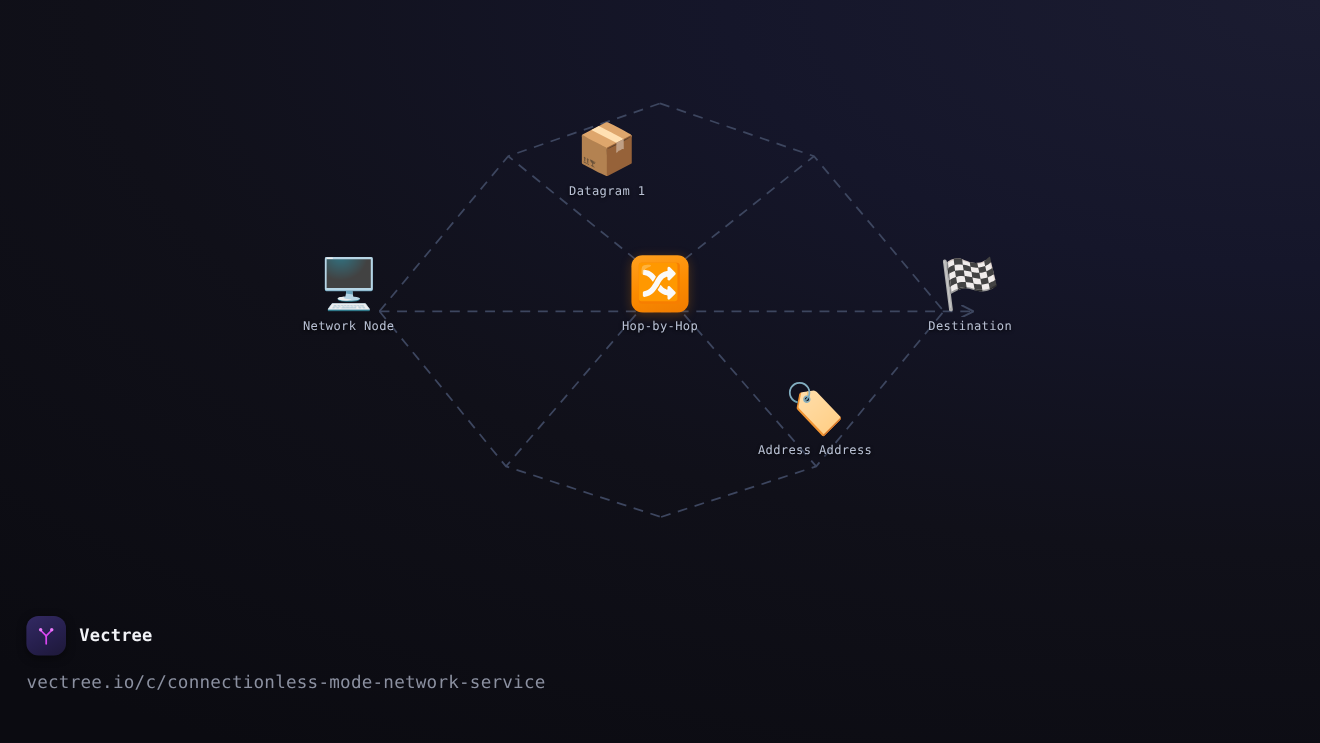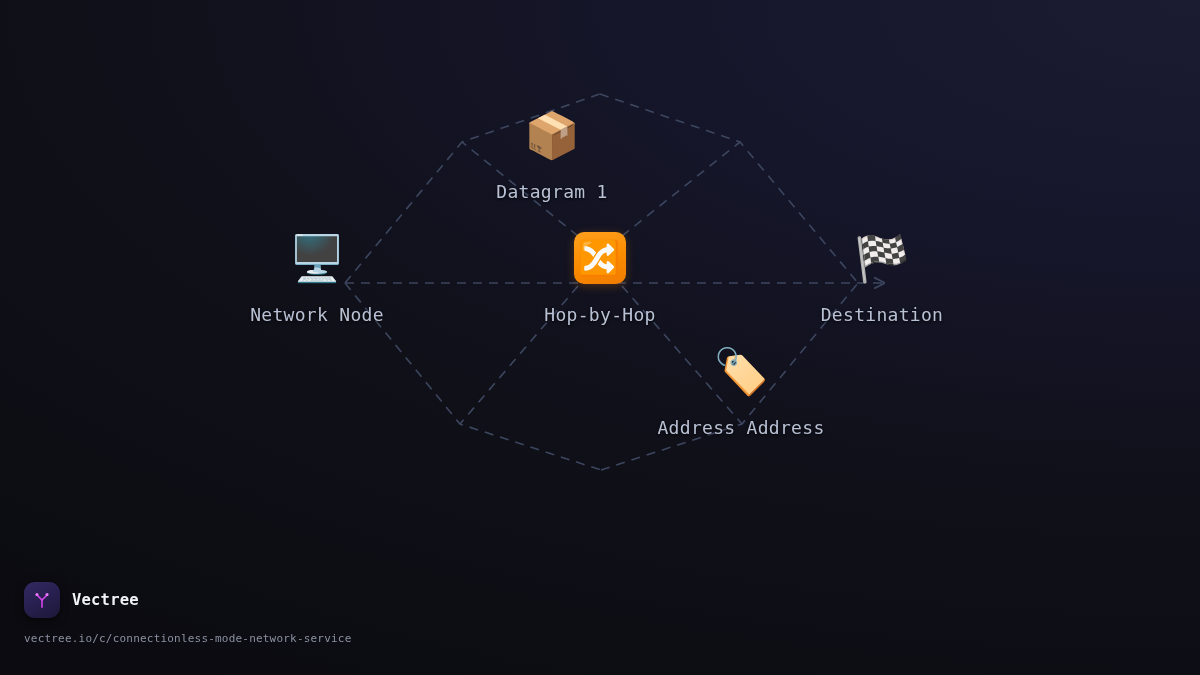--- a/index.html
+++ b/index.html
@@ -30,43 +30,43 @@
     display:flex; align-items:center; justify-content:center;
     user-select:none;
   }
   .node-glyph.chip {
     width:52px; height:52px; border-radius:10px;
     background:linear-gradient(165deg,#ffa01e 0%,#fb8b00 55%,#f07c00 100%);
     font-size:34px; color:#fff;
     box-shadow:0 2px 10px rgba(250,140,0,.25);
   }
   .node-label {
-    margin-top:20px; font-size:18px; letter-spacing:.3px;
+    margin-top:6px; font-size:11px; letter-spacing:.3px;
     color:#b9c1d4; white-space:nowrap;
     text-shadow:0 1px 3px rgba(0,0,0,.9);
   }
   
-  #footer { position:absolute; left:0; bottom:0; width:1200px; padding:0 24px 26px 24px; }
+  #footer { position:absolute; left:0; bottom:16px; width:1200px; padding:0 24px 26px 24px; }
   #brand { display:flex; align-items:center; gap:12px; margin-bottom:14px; }
   #brand-logo {
     width:36px; height:36px; border-radius:11px;
     background:linear-gradient(150deg,#332a63 0%,#261f4d 55%,#1d1838 100%);
     display:flex; align-items:center; justify-content:center;
     box-shadow:0 2px 8px rgba(0,0,0,.5);
   }
   #brand-name {
     font-size:15.5px; font-weight:700; color:#f2f3f7; letter-spacing:.2px;
   }
   #footer-row { display:flex; align-items:flex-end; justify-content:space-between; gap:30px; }
   #page-title {
     font-size:31px; font-weight:700; line-height:1.08;
     color:#f4f5f8; letter-spacing:-.2px; max-width:640px;
   }
   #page-url {
-    font-size:11px; color:#8b90a0; letter-spacing:.2px;
+    font-size:16px; color:#8b90a0; letter-spacing:.2px;
     white-space:nowrap; padding-bottom:4px;
   }
 </style>
 </head>
 <body>
 
 <div id="stage">
 
   <div id="diagram">
 

